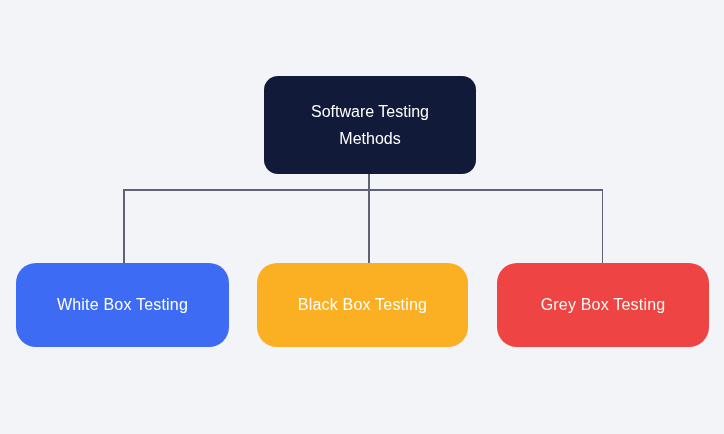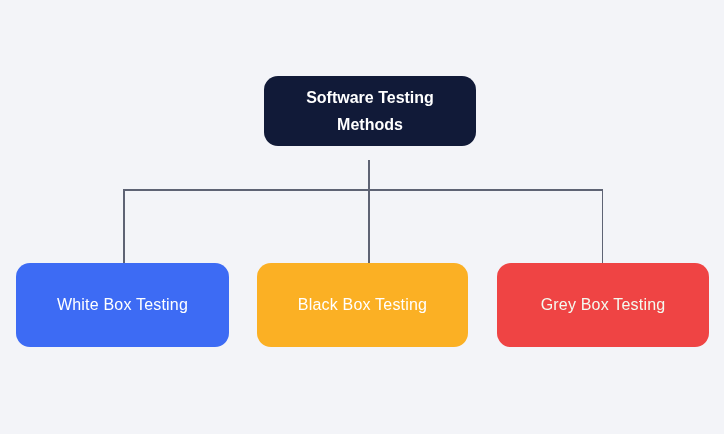--- a/index.html
+++ b/index.html
@@ -22,33 +22,34 @@
     display: flex;
     align-items: center;
     justify-content: center;
     text-align: center;
     box-sizing: border-box;
   }
   .node.root {
     left: 264px;
     top: 76px;
     width: 212px;
-    height: 70px;
+    height: 98px;
     font-size: 16px;
-    font-weight: 700;
+    font-weight: 400;
     line-height: 27px;
     padding: 0 28px;
   }
   .node.child {
     top: 263px;
     height: 84px;
     font-size: 16px;
     font-weight: 400;
     letter-spacing: 0.2px;
     padding: 0 12px;
+    border-radius: 20px;
   }
   .node.child-0 { left: 16px;  width: 213px; }
   .node.child-1 { left: 257px; width: 211px; }
   .node.child-2 { left: 497px; width: 212px; }
 
   .connector {
     position: absolute;
   }
   .connector.v { width: 1.5px; }
   .connector.h { height: 1.5px; }

